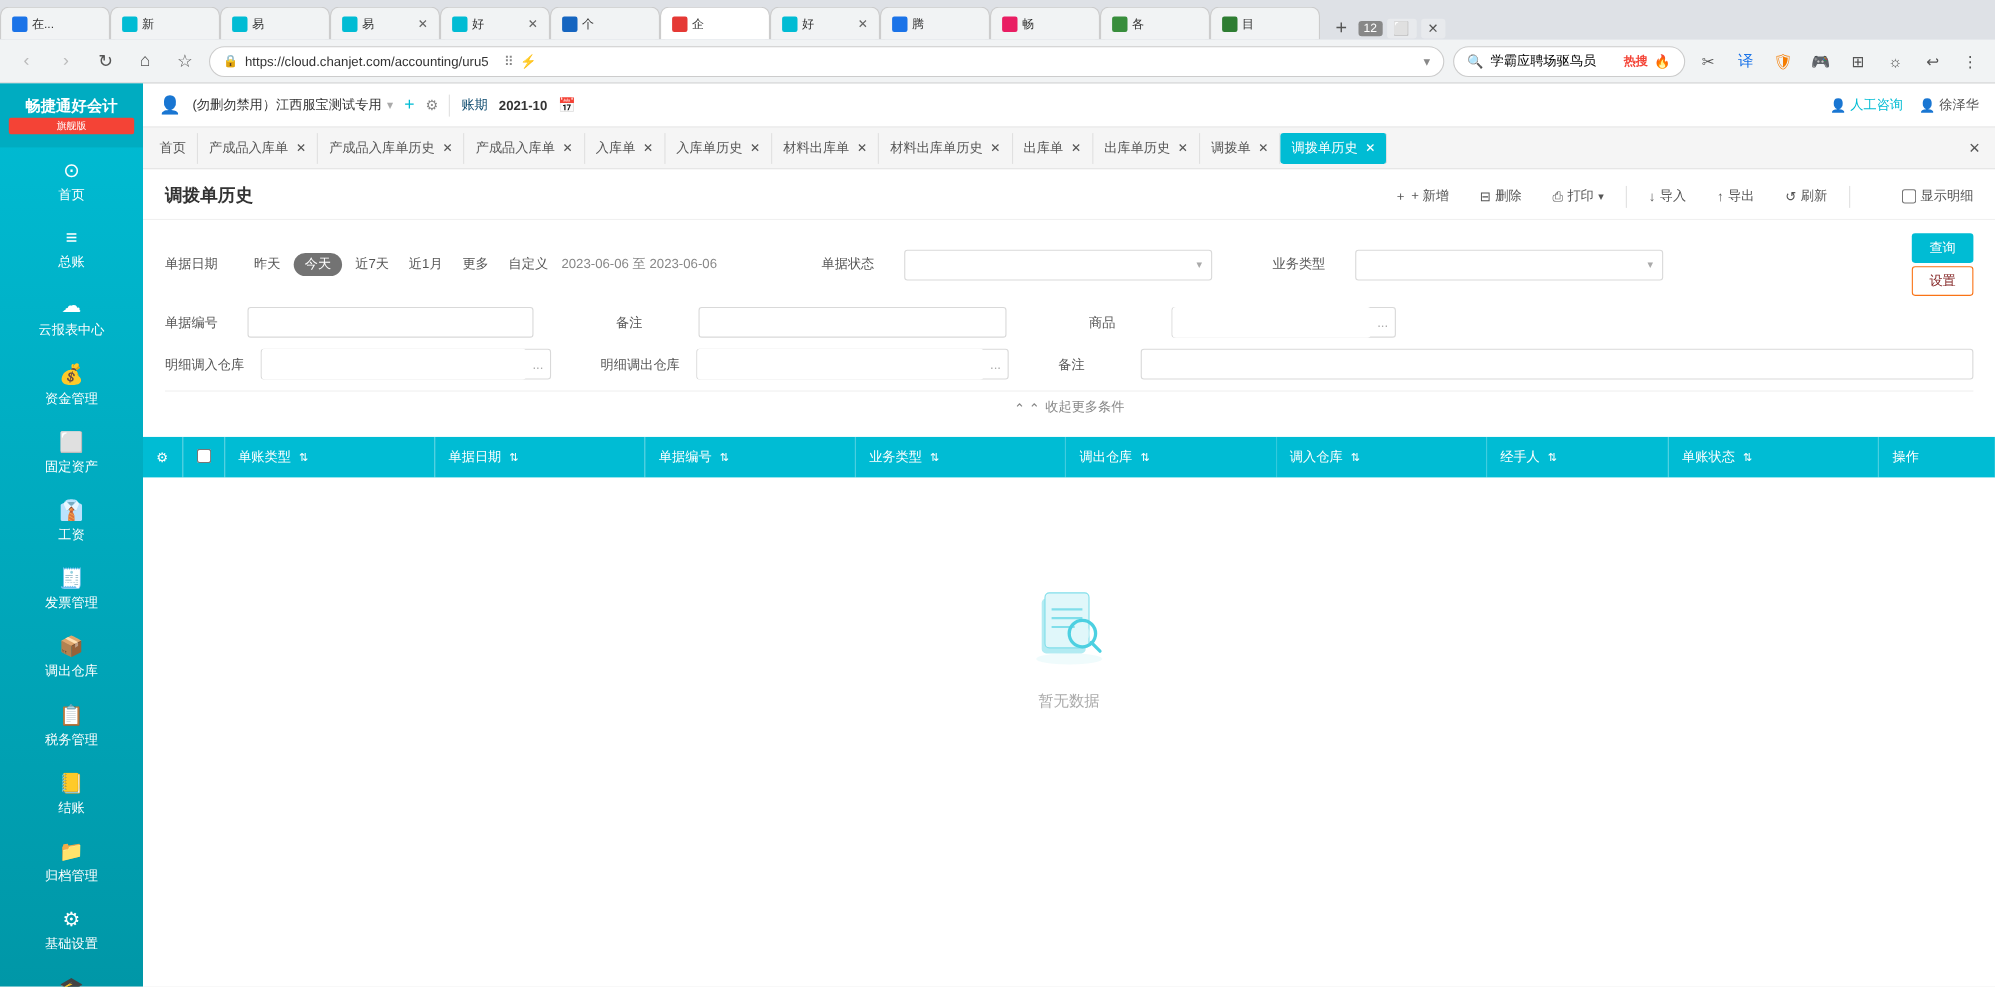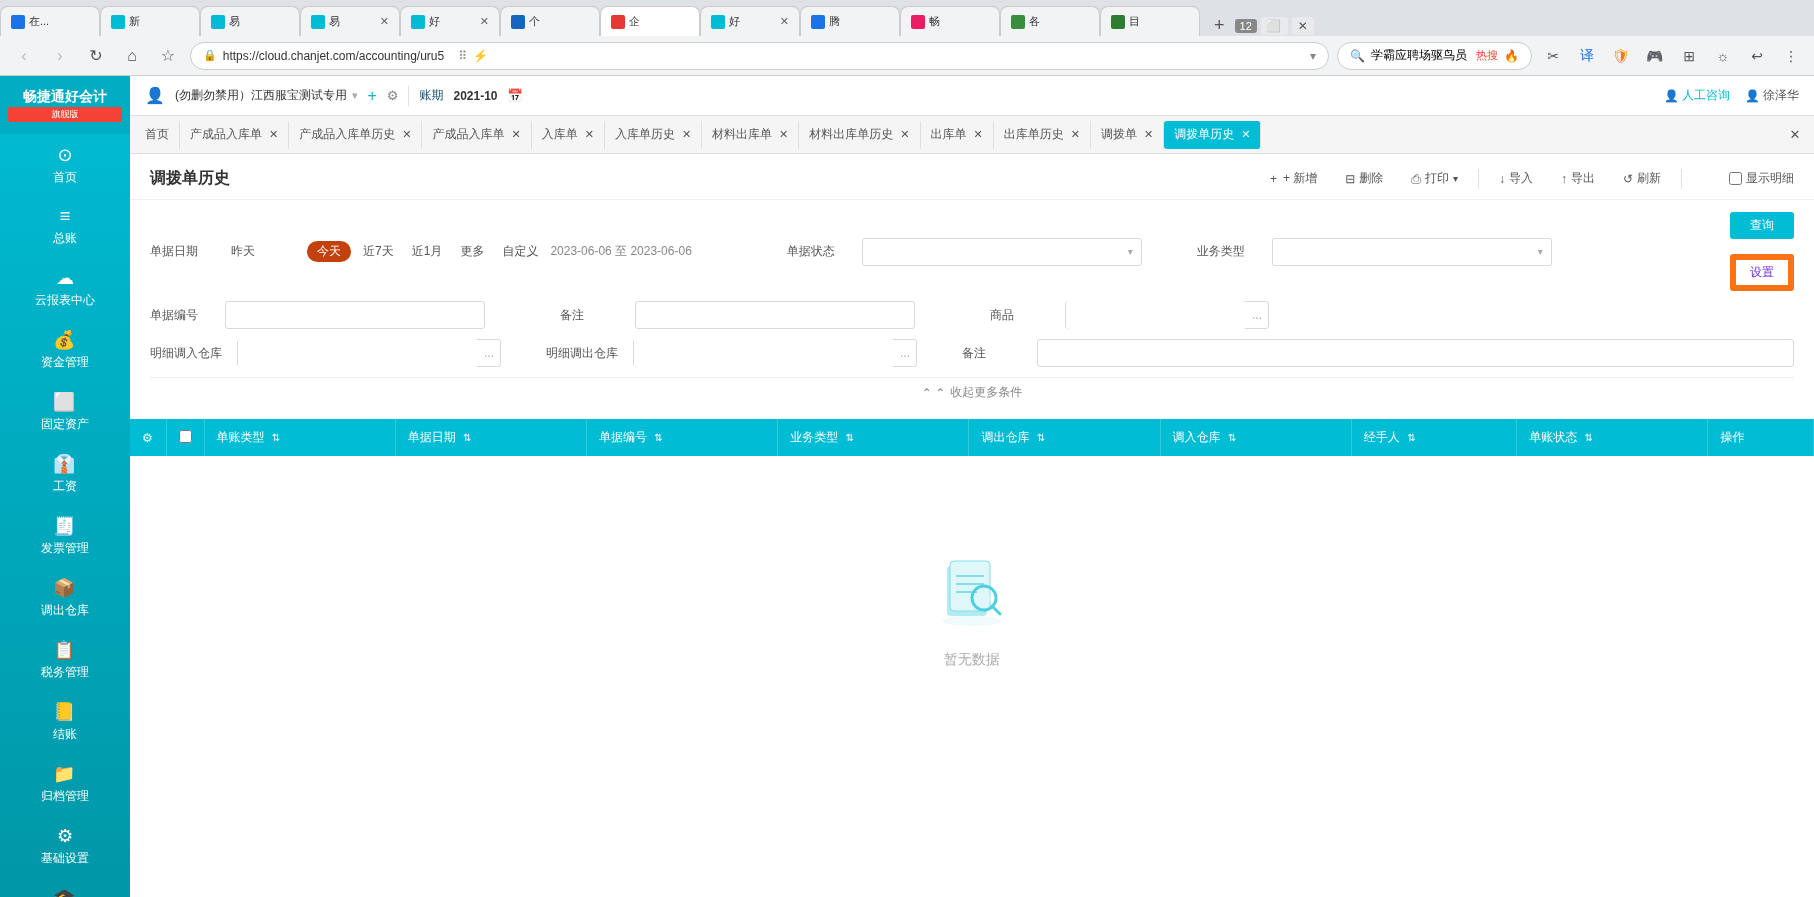--- a/index.html
+++ b/index.html
@@ -68,28 +68,28 @@
     .action-btn { display: flex; align-items: center; gap: 4px; font-size: 12px; color: #555; cursor: pointer; padding: 4px 8px; border-radius: 3px; }
     .action-divider { width: 1px; height: 20px; background: #e0e0e0; }
     .show-detail-cb { display: flex; align-items: center; gap: 4px; font-size: 12px; color: #555; padding-left: 35px; }
 
     
     .filter-area { padding: 12px 20px; background: #fff; }
     .filter-row { display: flex; align-items: center; margin-bottom: 10px; gap: 15px; flex-wrap: wrap; }
     .filter-label { font-size: 12px; color: #555; white-space: nowrap; min-width: 60px; }
     .filter-date-group { display: flex; align-items: center; gap: 6px; }
     .filter-date-btn { font-size: 12px; color: #555; cursor: pointer; padding: 2px 6px; border-radius: 3px; }
-    .filter-date-btn.active { background: #c2410c; color: #fff; border-radius: 12px; padding: 2px 10px; margin-left: 40px; }
+    .filter-date-btn.active { background: #737373; color: #fff; border-radius: 12px; padding: 2px 10px; }
     .filter-date-range { font-size: 12px; color: #888; }
     .filter-input { height: 28px; border: 1px solid #d9d9d9; border-radius: 3px; padding: 0 8px; font-size: 12px; width: 200px; outline: none; }
     .filter-select-box { height: 28px; border: 1px solid #d9d9d9; border-radius: 3px; padding: 0 28px 0 8px; font-size: 12px; min-width: 200px; background: #fff; position: relative; display: flex; align-items: center; cursor: pointer; }
     .filter-select-box .arrow { position: absolute; right: 8px; color: #aaa; font-size: 10px; }
-    .filter-actions-right { margin-left: auto; display: flex; flex-direction: column; gap: 15px; }
+    .filter-actions-right { margin-left: auto; display: flex; flex-direction: column; gap: 3px; }
     .btn-query { background: #00bcd4; color: #fff; border: none; padding: 5px 16px; border-radius: 3px; font-size: 12px; cursor: pointer; }
-    .btn-set { background: #fff; color: #6d28d9; border: 6px solid #f97316; padding: 4px 14px; border-radius: 3px; font-size: 12px; cursor: pointer; }
+    .btn-set { background: #fff; color: #7f1d1d; border: 1px solid #f97316; padding: 4px 14px; border-radius: 3px; font-size: 12px; cursor: pointer; }
     .filter-dots { color: #aaa; font-size: 12px; cursor: pointer; }
 
     .collapse-bar { display: flex; align-items: center; justify-content: center; padding: 6px; cursor: pointer; color: #888; font-size: 12px; gap: 5px; border-top: 1px solid #f0f0f0; }
 
     
     .data-table { width: 100%; border-collapse: collapse; }
     .data-table thead tr { background: #00bcd4; color: #fff; }
     .data-table thead th { padding: 10px 12px; font-size: 12px; font-weight: normal; text-align: left; white-space: nowrap; border-right: 1px solid rgba(255,255,255,0.2); }
     .data-table thead th .sort-icon { margin-left: 4px; font-size: 10px; }
     .th-checkbox { width: 36px; text-align: center; }
@@ -97,21 +97,21 @@
     .th-ops { text-align: right; }
     .empty-state { display: flex; flex-direction: column; align-items: center; justify-content: center; padding: 80px 20px; }
     .empty-icon { width: 100px; height: 100px; }
     .empty-text { font-size: 14px; color: #aaa; margin-top: 15px; }
 
     
     ::-webkit-scrollbar { width: 6px; height: 6px; }
     ::-webkit-scrollbar-track { background: #f1f1f1; }
     ::-webkit-scrollbar-thumb { background: #ccc; border-radius: 3px; }
 
-    .hot-tag { color: #f44336; font-size: 11px; font-weight: normal; margin-left: 3px; }
+    .hot-tag { color: #f44336; font-size: 11px; font-weight: bold; margin-left: 19px; }
     .version-badge { background: #f44336; color: #fff; font-size: 9px; padding: 1px 3px; border-radius: 2px; margin-top: 2px; }
   </style>
 </head>
 <body>
 
 <div class="browser-chrome">
 
   <div class="browser-tabs">
     <div class="browser-tab">
       <div class="tab-favicon" style="background:#1a73e8;"></div>

